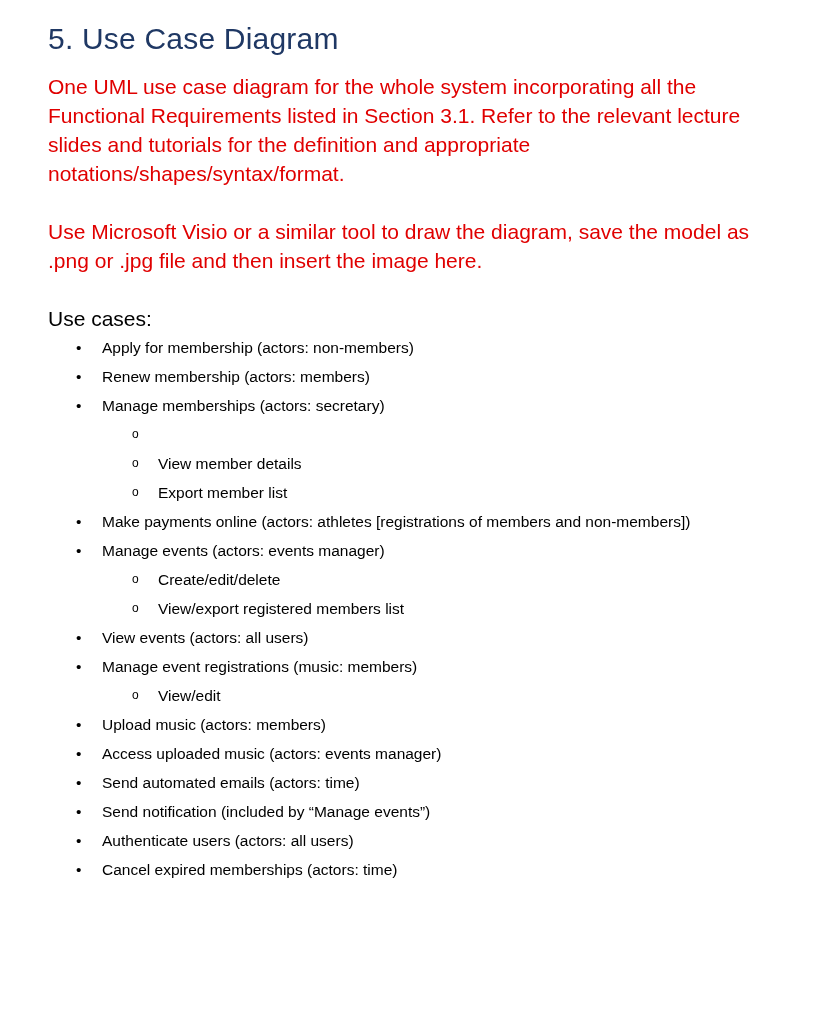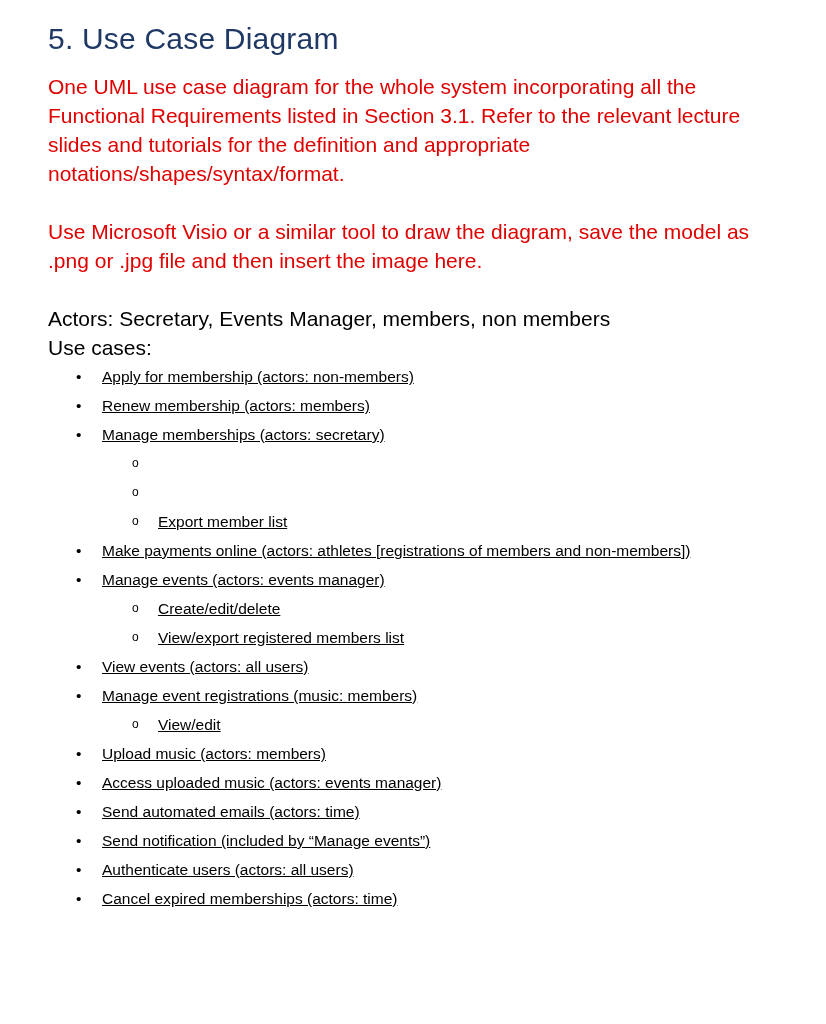--- a/index.html
+++ b/index.html
@@ -45,59 +45,58 @@
     margin-left: 28px;
     text-align: left;
   }
   .li.sub .bullet {
     margin-left: 84px;
     font-size: 12px;
     line-height: 29px;
   }
   .li .txt {
     flex: 1 1 auto;
-    text-decoration: underline;
   }
 </style>
 </head>
 <body style="--heading: #1f3864; --instruction: #e00000; --body: #000000;">
 
 <div class="page">
 
   <h1 class="doc-heading">5. Use Case Diagram</h1>
 
   <p class="para red">One UML use case diagram for the whole system incorporating all the Functional Requirements listed in Section 3.1.  Refer to the relevant lecture slides and tutorials for the definition and appropriate notations/shapes/syntax/format.</p>
 
   <div class="spacer"></div>
 
   <p class="para red">Use Microsoft Visio or a similar tool to draw the diagram, save the model as .png or .jpg file and then insert the image here.</p>
 
   <div class="spacer"></div>
 
-  <p class="para">Actors: Secretary, Events Manager, members, non members</p>
   <p class="para">Use cases:</p>
 
   <div class="list">
       <div class="li">
         <span class="bullet">•</span>
         <span class="txt">Apply for membership (actors: non-members)</span>
       </div>
       <div class="li">
         <span class="bullet">•</span>
         <span class="txt">Renew membership (actors: members)</span>
       </div>
       <div class="li">
         <span class="bullet">•</span>
         <span class="txt">Manage memberships (actors: secretary)</span>
       </div>
       <div class="li sub">
         <span class="bullet">o</span>
       </div>
       <div class="li sub">
         <span class="bullet">o</span>
+        <span class="txt">View member details</span>
       </div>
       <div class="li sub">
         <span class="bullet">o</span>
         <span class="txt">Export member list</span>
       </div>
       <div class="li">
         <span class="bullet">•</span>
         <span class="txt">Make payments online (actors: athletes [registrations of members and non-members])</span>
       </div>
       <div class="li">

